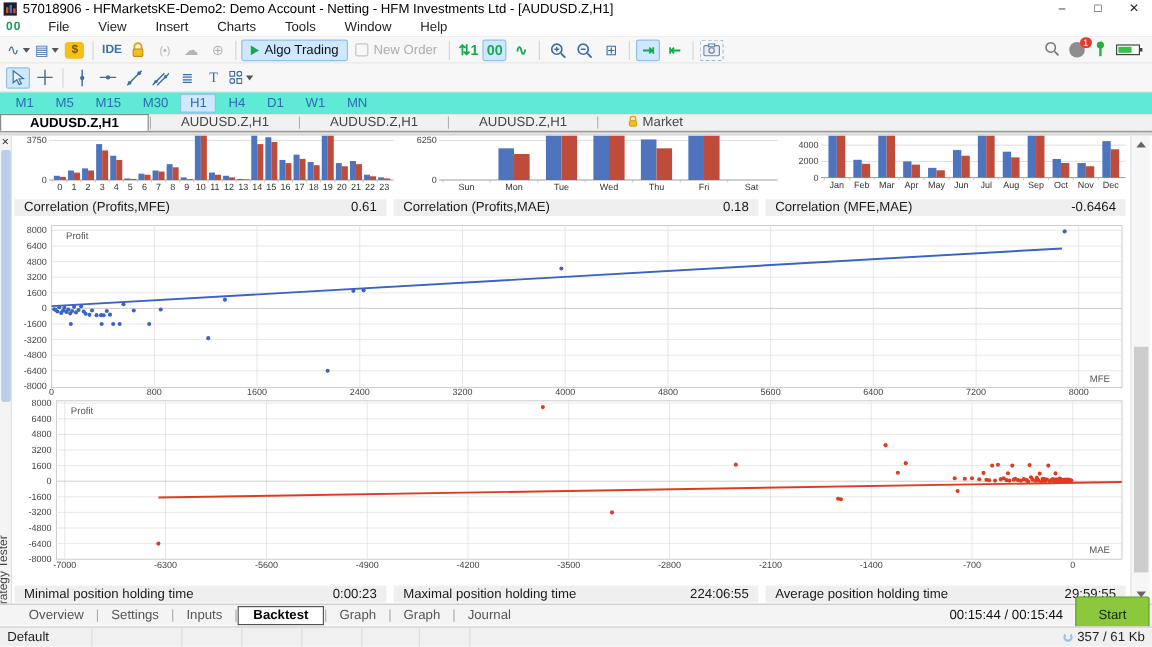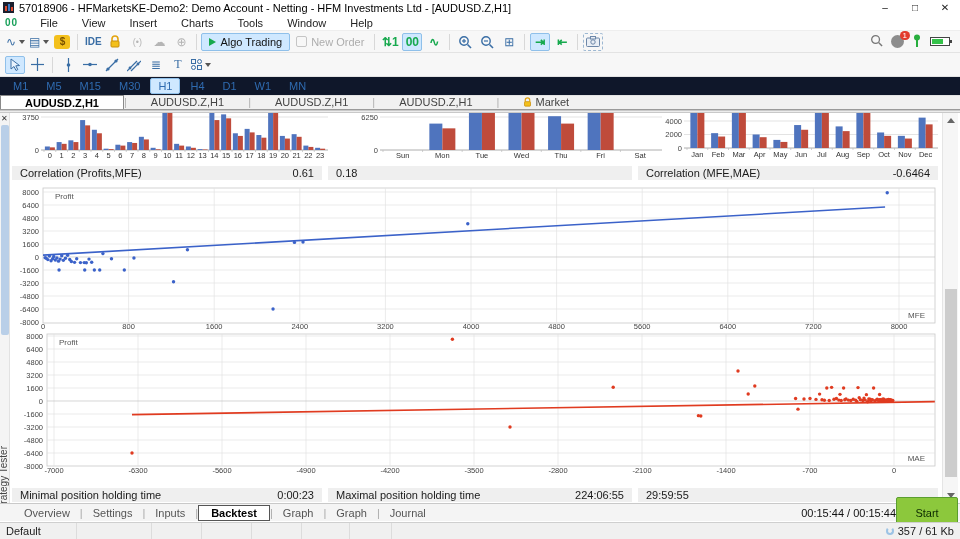--- a/index.html
+++ b/index.html
@@ -32,21 +32,21 @@
   #algo-btn { display:flex; align-items:center; gap:4px; background:#cfe8ff; border:1px solid #8fc0ea; border-radius:2px; padding:1px 7px; height:18px; color:#111; }
   #algo-play { width:0; height:0; border-top:4px solid transparent; border-bottom:4px solid transparent; border-left:7px solid #17a94e; }
   #neworder-btn { display:flex; align-items:center; gap:4px; color:#adadad; padding:1px 6px; }
   #tb-right { margin-left:auto; display:flex; align-items:center; gap:8px; padding-right:10px; }
   #bell { position:relative; width:13px; height:13px; background:#8d8d8d; border-radius:50%; }
   #bell-badge { position:absolute; right:-6px; top:-4px; background:#e23b2e; color:#fff; border-radius:6px; font-size:8px; padding:0 3px; line-height:9px; }
   #battery { width:20px; height:9px; border:1px solid #444; position:relative; background:#fff; }
   #battery::after { content:""; position:absolute; right:-3px; top:2px; width:2px; height:3px; background:#444; }
   #battery i { position:absolute; left:1px; top:1px; bottom:1px; width:60%; background:#35c24a; }
   
-  #tfbar { left:0; top:77px; width:960px; height:19px; background:#0f172a; display:flex; align-items:center; border-bottom:1px solid #e3e3e3; }
+  #tfbar { left:0; top:77px; width:960px; height:19px; background:#5eead4; display:flex; align-items:center; border-bottom:1px solid #e3e3e3; }
   .tf { padding:1px 7px; color:#2f6bb0; margin:0 1px; border:1px solid transparent; border-radius:2px; }
   .tf.active { background:#cfe8ff; border-color:#8fc0ea; }
   
   #charttabs { left:0; top:96px; width:960px; height:14px; background:#f1f1f1; display:flex; align-items:flex-end; border-bottom:1px solid #9a9a9a; }
   .ctab { padding:0 24px; color:#444; height:14px; line-height:14px; font-size:11px; }
   .ctab.active { background:#fff; border:1px solid #8a8a8a; border-bottom:none; color:#000; font-weight:bold; }
   .ctab-sep { color:#b0b0b0; line-height:14px; }
   #splitter { left:0; top:110px; width:960px; height:3px; background:#ececec; border-top:1px solid #c9c9c9; border-bottom:1px solid #c9c9c9; }
   
   #tester { left:0; top:113px; width:960px; height:408px; background:#fff; }
@@ -60,21 +60,21 @@
   .corr-value { color:#1a1a1a; }
   
   #vscroll { left:942px; top:113px; width:16px; height:390px; background:#f6f6f6; border-left:1px solid #e5e5e5; }
   .scroll-arrow { position:absolute; left:4px; width:0; height:0; border-left:4px solid transparent; border-right:4px solid transparent; }
   #vthumb { position:absolute; left:2px; top:176px; width:12px; height:188px; background:#cdcdcd; }
   
   #testertabs { left:0; top:503px; width:960px; height:18px; background:#f4f4f4; border-top:1px solid #c9c9c9; display:flex; align-items:center; }
   .ttab { padding:1px 10px; color:#555; }
   .ttab.active { background:#fff; border:1px solid #555; color:#000; font-weight:bold; padding:1px 12px; }
   .ttab-sep { color:#aaa; }
-  #tester-time { margin-left:auto; color:#111; }
+  #tester-time { margin-left:auto; color:#111; padding-right:10px; }
   #start-btn { width:62px; height:32px; margin-right:2px; background:#8cc83c; border:1px solid #5a9e2f; color:#0c2a00; display:flex; align-items:center; justify-content:center; border-radius:2px; font-size:11px; }
   
   #statusbar { left:0; top:522px; width:960px; height:17px; background:#f0f0f0; border-top:1px solid #cfcfcf; display:flex; align-items:center; font-size:11px; color:#222; }
   .sb-cell { height:100%; display:flex; align-items:center; padding:0 6px; border-right:1px solid #dcdcdc; }
   #spinner { width:8px; height:8px; border:2px solid #9cc3e5; border-top-color:transparent; border-radius:50%; margin-right:4px; }
   svg text { font-family:"Liberation Sans", sans-serif; }
 </style>
 </head>
 <body>
 
@@ -367,21 +367,21 @@
       <line x1="278.75" y1="37" x2="278.75" y2="39" stroke="#bbb" stroke-width="0.7"></line>
       <rect x="291.375" y="32.6" width="5" height="4.4" fill="#4f74be"></rect>
       <rect x="296.375" y="33.92" width="5" height="3.08" fill="#bf4b3b"></rect>
       <text x="296.375" y="45" text-anchor="middle" font-size="7.5" fill="#333">22</text>
       <line x1="290.5" y1="37" x2="290.5" y2="39" stroke="#bbb" stroke-width="0.7"></line>
       <rect x="303.125" y="34.8" width="5" height="2.2" fill="#4f74be"></rect>
       <rect x="308.125" y="35.68" width="5" height="1.32" fill="#bf4b3b"></rect>
       <text x="308.125" y="45" text-anchor="middle" font-size="7.5" fill="#333">23</text>
       <line x1="302.25" y1="37" x2="302.25" y2="39" stroke="#bbb" stroke-width="0.7"></line>
     </svg></div>
-<div class="abs" id="bar-days" style="left:349px; top:113px; width:315px; height:47px; overflow:hidden;"><svg width="315" height="47">
+<div class="abs" id="bar-days" style="left:335px; top:113px; width:315px; height:47px; overflow:hidden;"><svg width="315" height="47">
       <line x1="31" y1="4" x2="313" y2="4" stroke="#dcdcdc" stroke-width="0.8"></line>
       <text x="29" y="6.5" text-anchor="end" font-size="7.5" fill="#444">6250</text>
       <line x1="31" y1="37" x2="313" y2="37" stroke="#9a9a9a" stroke-width="0.8"></line>
       <text x="29" y="39.5" text-anchor="end" font-size="7.5" fill="#444">0</text>
       <text x="53.785714285714285" y="45" text-anchor="middle" font-size="7.5" fill="#333">Sun</text>
       <line x1="34" y1="37" x2="34" y2="39" stroke="#bbb" stroke-width="0.7"></line>
       <rect x="80.35714285714286" y="10.600000000000001" width="13" height="26.4" fill="#4f74be"></rect>
       <rect x="93.35714285714286" y="15.352" width="13" height="21.648" fill="#bf4b3b"></rect>
       <text x="93.35714285714286" y="45" text-anchor="middle" font-size="7.5" fill="#333">Mon</text>
       <line x1="73.57142857142857" y1="37" x2="73.57142857142857" y2="39" stroke="#bbb" stroke-width="0.7"></line>
@@ -460,20 +460,21 @@
       <text x="270.625" y="44" text-anchor="middle" font-size="7.5" fill="#333">Dec</text>
       <line x1="260.25" y1="35" x2="260.25" y2="37" stroke="#bbb" stroke-width="0.7"></line>
     </svg></div>
 
 <div class="abs corr-row" id="corr-row" style="left:12px; top:166px; width:926px;">
     <span class="corr-cell" style="width: 312px;">
       <span class="corr-label">Correlation (Profits,MFE)</span>
       <span class="corr-value">0.61</span>
     </span>
     <span class="corr-cell" style="width: 306px;">
+      <span class="corr-label">Correlation (Profits,MAE)</span>
       <span class="corr-value">0.18</span>
     </span>
     <span class="corr-cell" style="width: 302px;">
       <span class="corr-label">Correlation (MFE,MAE)</span>
       <span class="corr-value">-0.6464</span>
     </span>
   </div>
 
 <div class="abs" id="scatter-mfe" style="left:10px; top:184px; width:930px; height:147px;"><svg width="930" height="147">
       <rect x="33" y="4" width="892" height="135" fill="#ffffff" stroke="#c9c9c9" stroke-width="0.8"></rect>
@@ -682,20 +683,21 @@
 <div class="abs corr-row" id="holding-row" style="left:12px; top:488px; width:926px;">
     <span class="corr-cell" style="width: 312px; justify-content: space-between;">
       <span class="corr-label">Minimal position holding time</span>
       <span class="corr-value">0:00:23</span>
     </span>
     <span class="corr-cell" style="width: 306px;">
       <span class="corr-label">Maximal position holding time</span>
       <span class="corr-value">224:06:55</span>
     </span>
     <span class="corr-cell" style="width: 302px;">
+      <span class="corr-label">Average position holding time</span>
       <span class="corr-value">29:59:55</span>
     </span>
   </div>
 
 <div id="vscroll" class="abs">
   <span class="scroll-arrow" style="top:5px; border-bottom:5px solid #666;"></span>
   <span id="vthumb"></span>
   <span class="scroll-arrow" style="bottom:5px; border-top:5px solid #666;"></span>
 </div>
 

